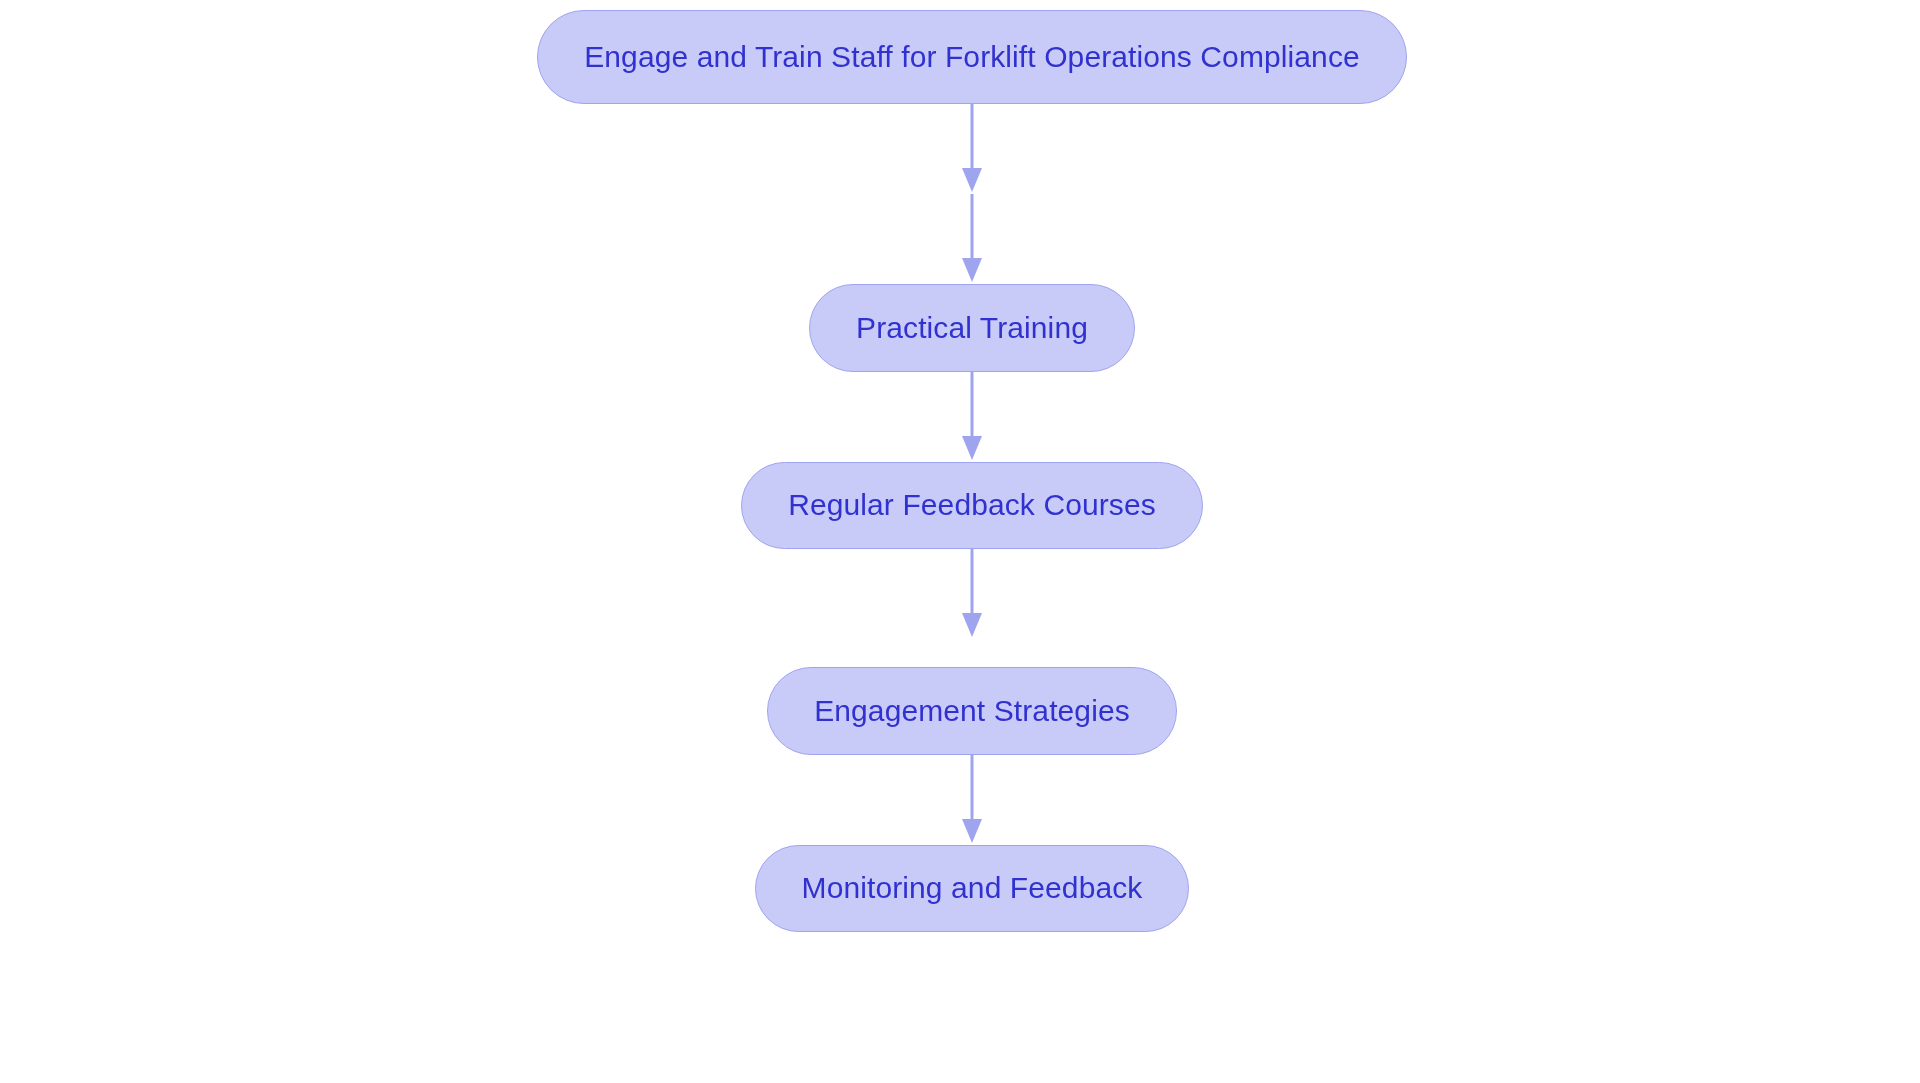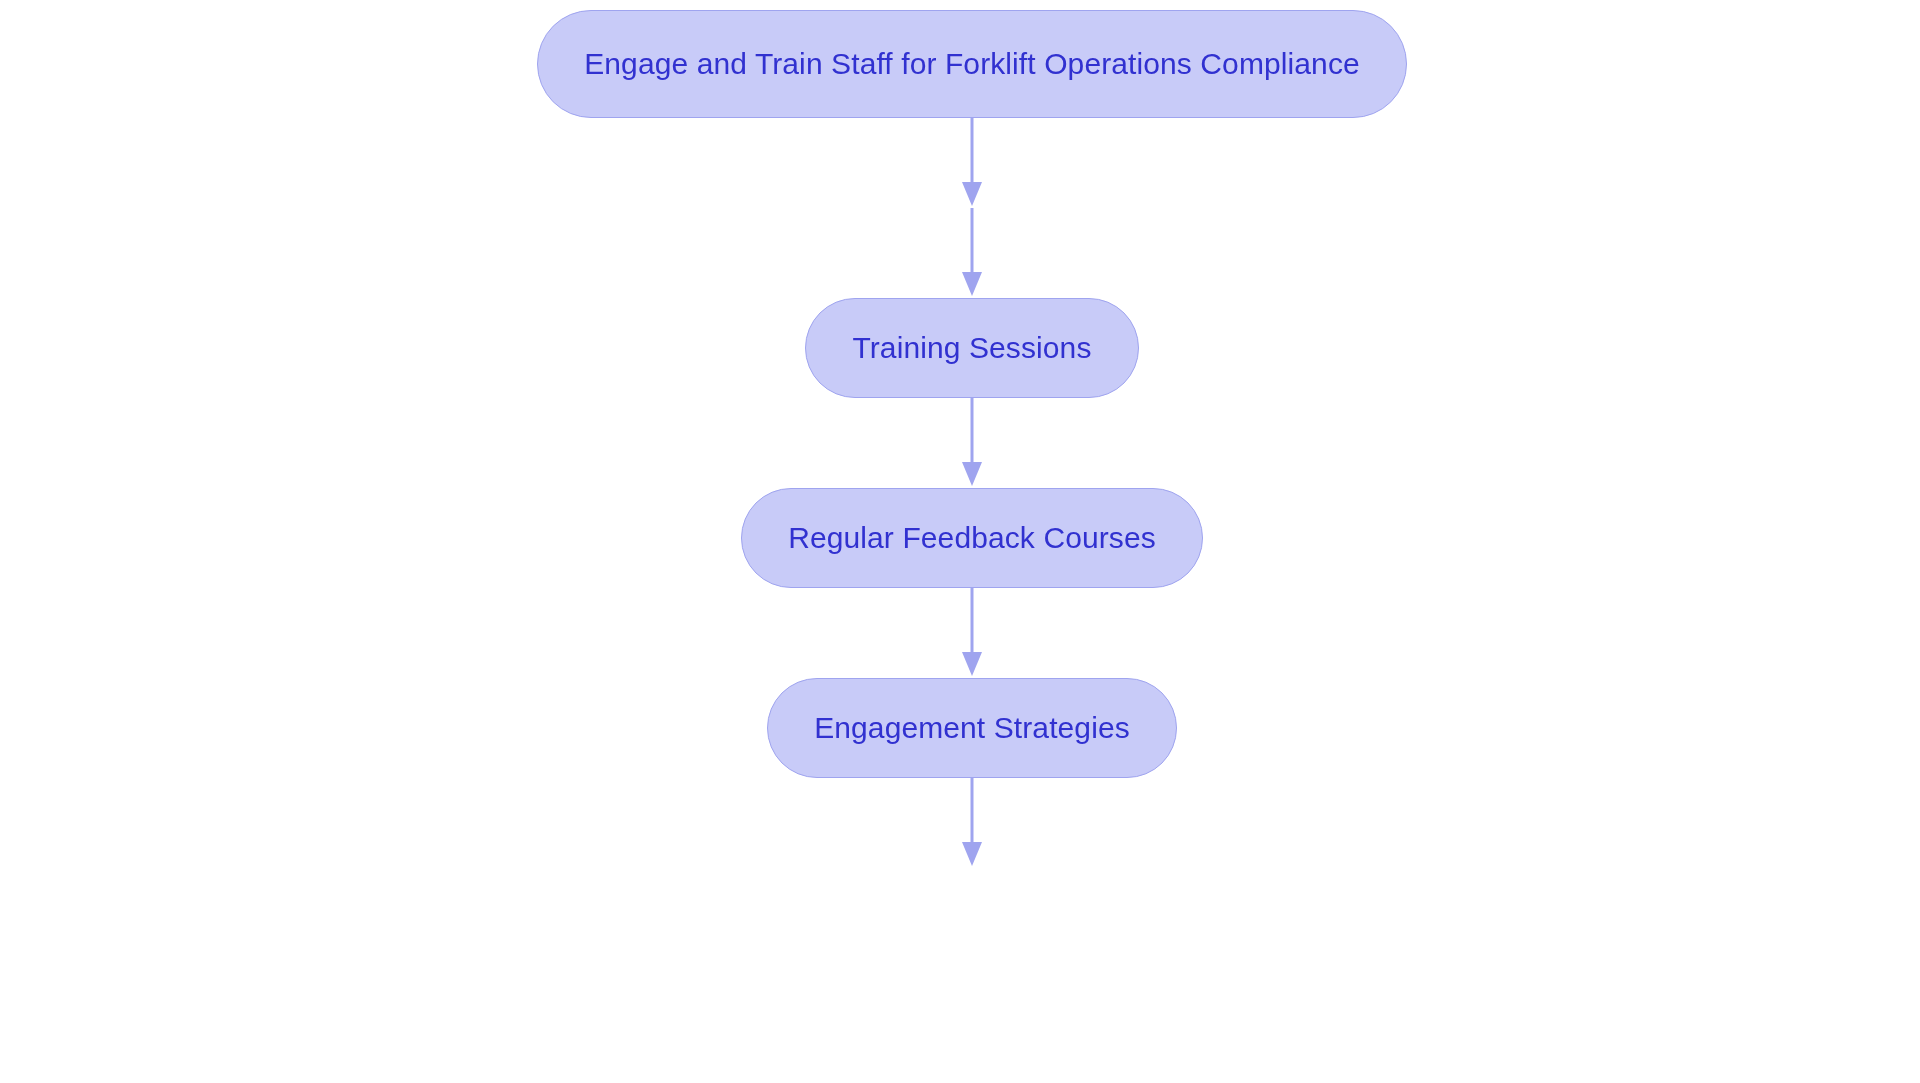--- a/index.html
+++ b/index.html
@@ -56,21 +56,21 @@
 
   .node-label {
     display: block;
   }
 
   
   .node.n0 { height: 108px; min-width: 722px; }
   .node.n1 { height: 100px; min-width: 500px; }
   .node.n2 { height: 100px; min-width: 282px; }
   .node.n3 { height: 100px; min-width: 378px; }
-  .node.n4 { height: 100px; min-width: 348px; }
+  .node.n4 { height: 100px; min-width: 348px; margin-top: 28px; }
   .node.n5 { height: 100px; min-width: 360px; }
 
   .connector {
     position: relative;
     width: 40px;
     height: 90px;
     display: flex;
     align-items: flex-start;
     justify-content: center;
     flex: 0 0 auto;
@@ -100,21 +100,21 @@
 
 
     <div class="connector">
       <svg width="26" height="90" viewBox="0 0 26 90">
         <line x1="13" y1="0" x2="13" y2="70" stroke="#9fa4ef" stroke-width="3"></line>
         <polygon points="13,88 3,64 23,64" fill="#9fa4ef"></polygon>
       </svg>
     </div>
 
     <div class="node n2">
-      <span class="node-label">Training Sessions</span>
+      <span class="node-label">Practical Training</span>
     </div>
 
     <div class="connector">
       <svg width="26" height="90" viewBox="0 0 26 90">
         <line x1="13" y1="0" x2="13" y2="70" stroke="#9fa4ef" stroke-width="3"></line>
         <polygon points="13,88 3,64 23,64" fill="#9fa4ef"></polygon>
       </svg>
     </div>
 
     <div class="node n3">
@@ -132,15 +132,18 @@
       <span class="node-label">Engagement Strategies</span>
     </div>
 
     <div class="connector">
       <svg width="26" height="90" viewBox="0 0 26 90">
         <line x1="13" y1="0" x2="13" y2="70" stroke="#9fa4ef" stroke-width="3"></line>
         <polygon points="13,88 3,64 23,64" fill="#9fa4ef"></polygon>
       </svg>
     </div>
 
+    <div class="node n5">
+      <span class="node-label">Monitoring and Feedback</span>
+    </div>
 
   </div>
 </div>
 
 </body></html>

